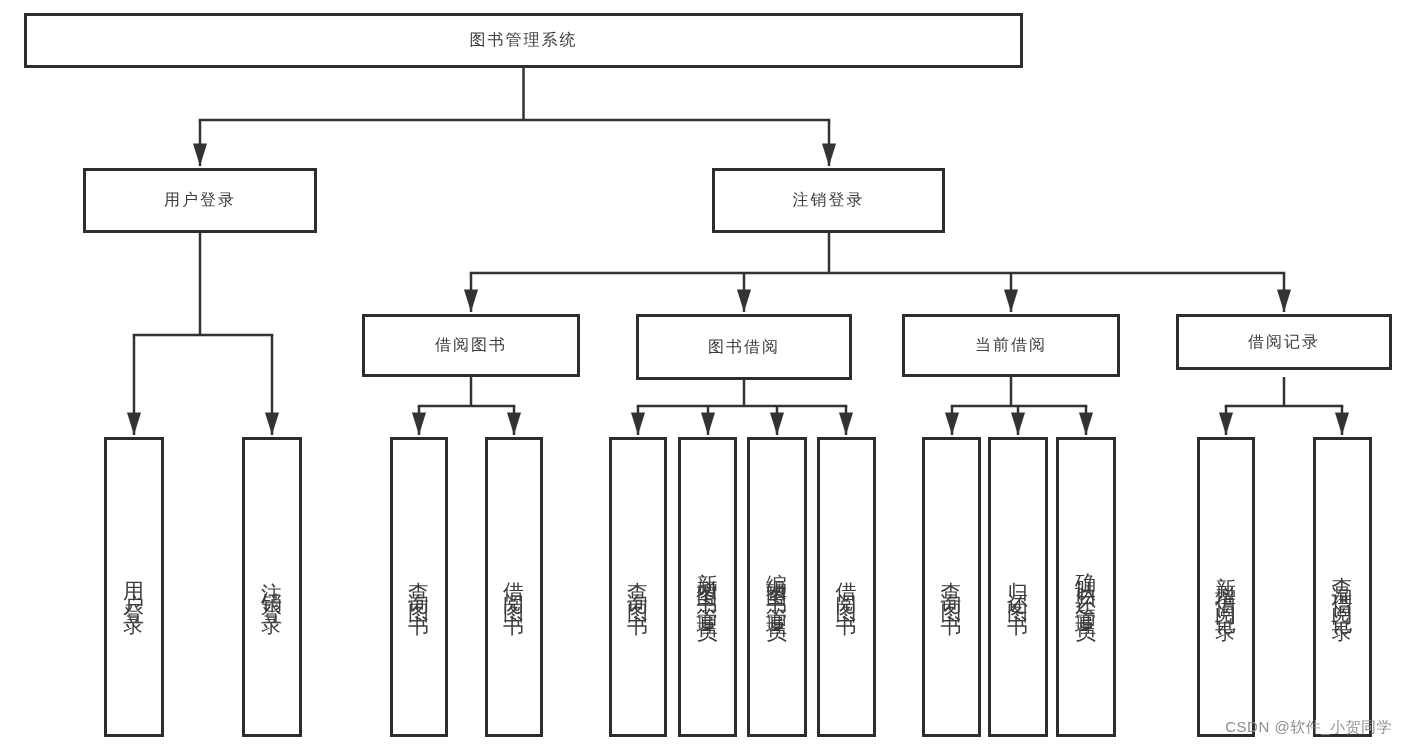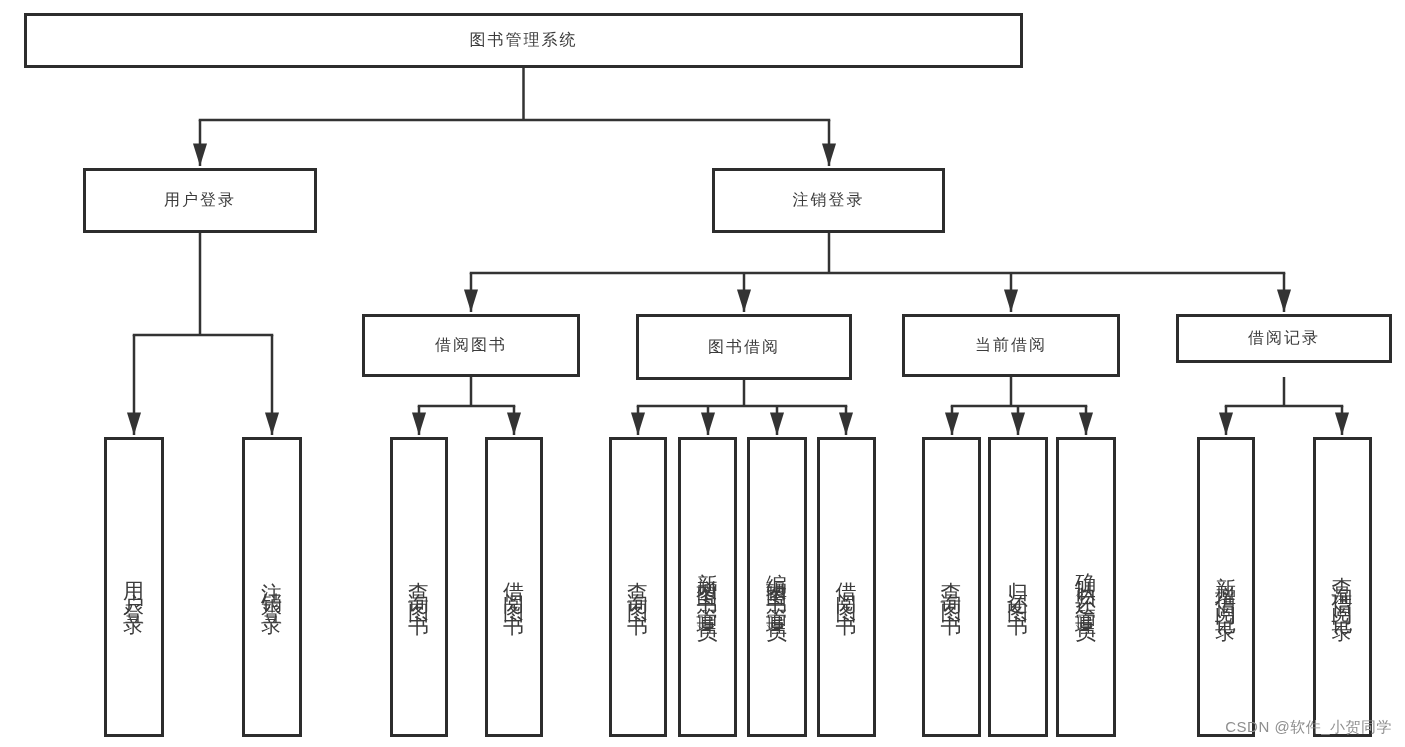--- a/index.html
+++ b/index.html
@@ -31,21 +31,21 @@
 
   
   .root{left:24px;top:13px;width:999px;height:55px;}
   
   .user-login{left:83px;top:168px;width:234px;height:65px;}
   .book-mgmt{left:712px;top:168px;width:233px;height:65px;}
   
   .new-book-rec{left:362px;top:314px;width:218px;height:63px;}
   .book-borrow{left:636px;top:314px;width:216px;height:66px;}
   .current-borrow{left:902px;top:314px;width:218px;height:63px;}
-  .borrow-record{left:1176px;top:314px;width:216px;height:49px;}
+  .borrow-record{left:1176px;top:314px;width:216px;height:56px;}
   
   .leaf{top:437px;height:300px;}
   .a1{left:104px;width:60px;} .a2{left:242px;width:60px;}
   .b1{left:390px;width:58px;} .b2{left:485px;width:58px;}
   .c1{left:609px;width:58px;} .c2{left:678px;width:59px;}
   .c3{left:747px;width:60px;} .c4{left:817px;width:59px;}
   .d1{left:922px;width:59px;} .d2{left:988px;width:60px;}
   .d3{left:1056px;width:60px;}
   .e1{left:1197px;width:58px;} .e2{left:1313px;width:59px;}
 

